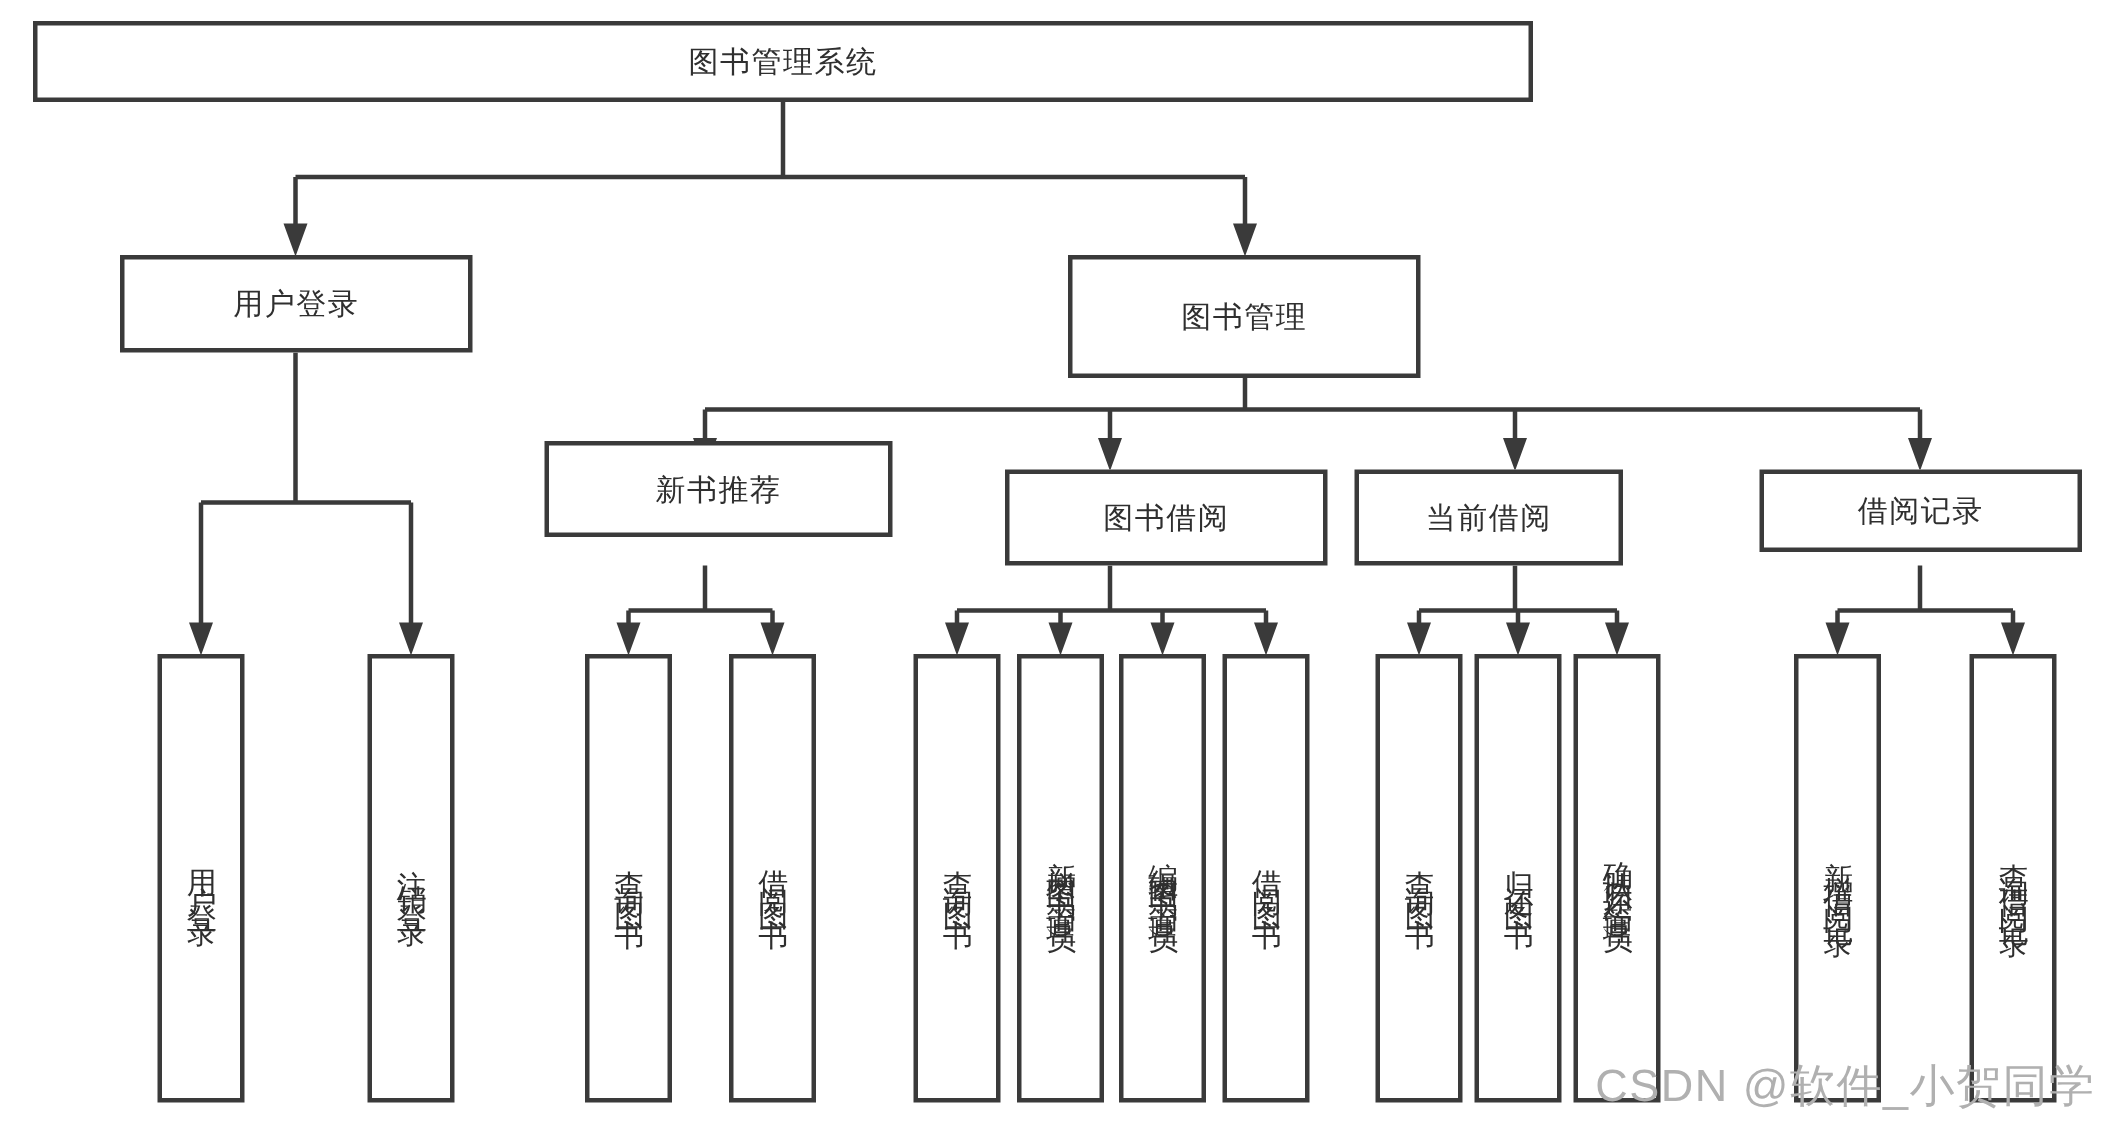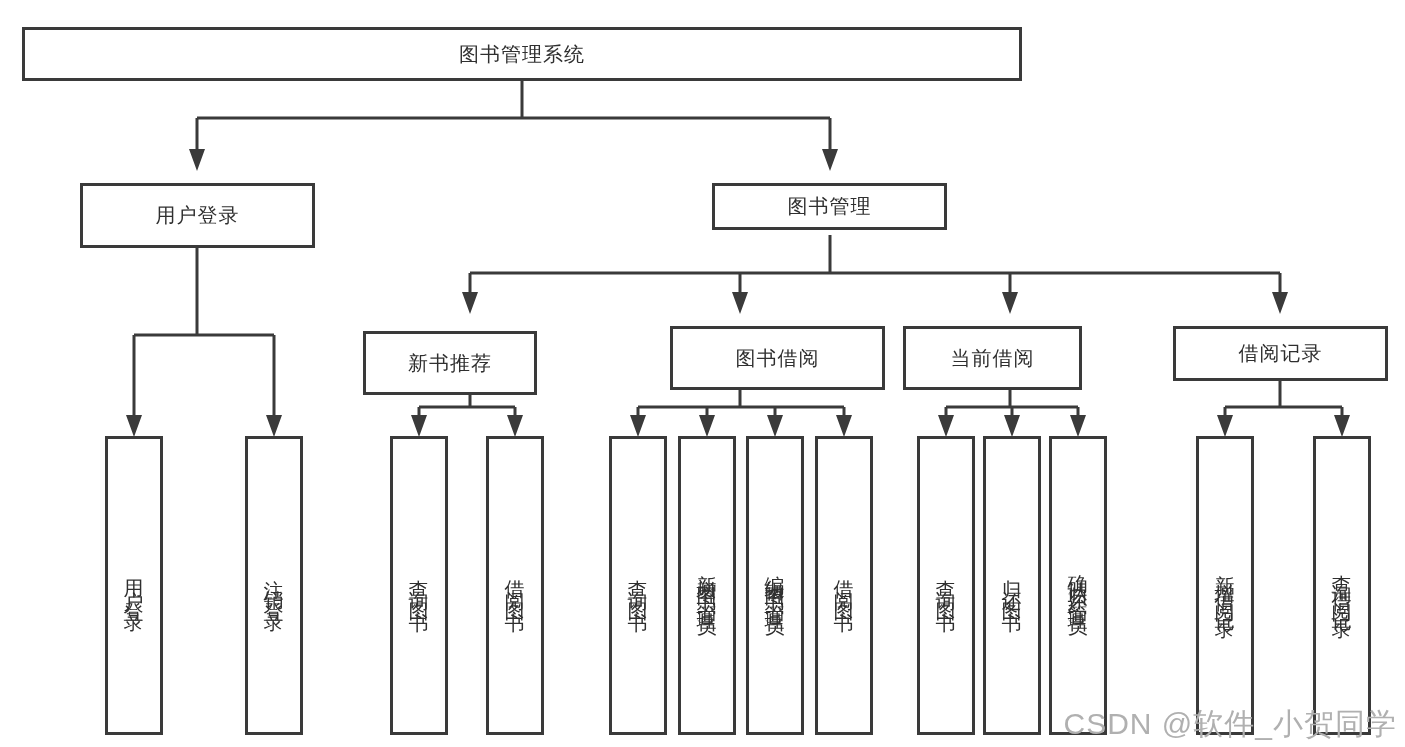--- a/index.html
+++ b/index.html
@@ -20,21 +20,20 @@
   .node{
     position:absolute;
     box-sizing:border-box;
     border:3px solid var(--line);
     background:var(--bg);
     display:flex;align-items:center;justify-content:center;
     color:var(--text);
     font-size:20px;
     letter-spacing:1px;
     z-index:2;
-    margin-top:13px;
   }
   .leaf{
     position:absolute;
     box-sizing:border-box;
     top:436px;
     width:58px;height:299px;
     border:3px solid var(--line);
     background:var(--bg);
     display:flex;align-items:center;justify-content:center;
     z-index:2;
@@ -85,25 +84,25 @@
     </g>
   </svg>
 
   <div class="node" style="left:22px;top:14px;width:1000px;height:54px">
     <span>图书管理系统</span>
   </div>
 
   <div class="node" style="left:80px;top:170px;width:235px;height:65px">
     <span>用户登录</span>
   </div>
-  <div class="node" style="left:712px;top:170px;width:235px;height:47px">
+  <div class="node" style="left:712px;top:170px;width:235px;height:82px">
     <span>图书管理</span>
   </div>
 
-  <div class="node" style="left:363px;top:318px;width:174px;height:64px">
+  <div class="node" style="left:363px;top:294px;width:232px;height:64px">
     <span>新书推荐</span>
   </div>
   <div class="node" style="left:670px;top:313px;width:215px;height:64px">
     <span>图书借阅</span>
   </div>
   <div class="node" style="left:903px;top:313px;width:179px;height:64px">
     <span>当前借阅</span>
   </div>
   <div class="node" style="left:1173px;top:313px;width:215px;height:55px">
     <span>借阅记录</span>

